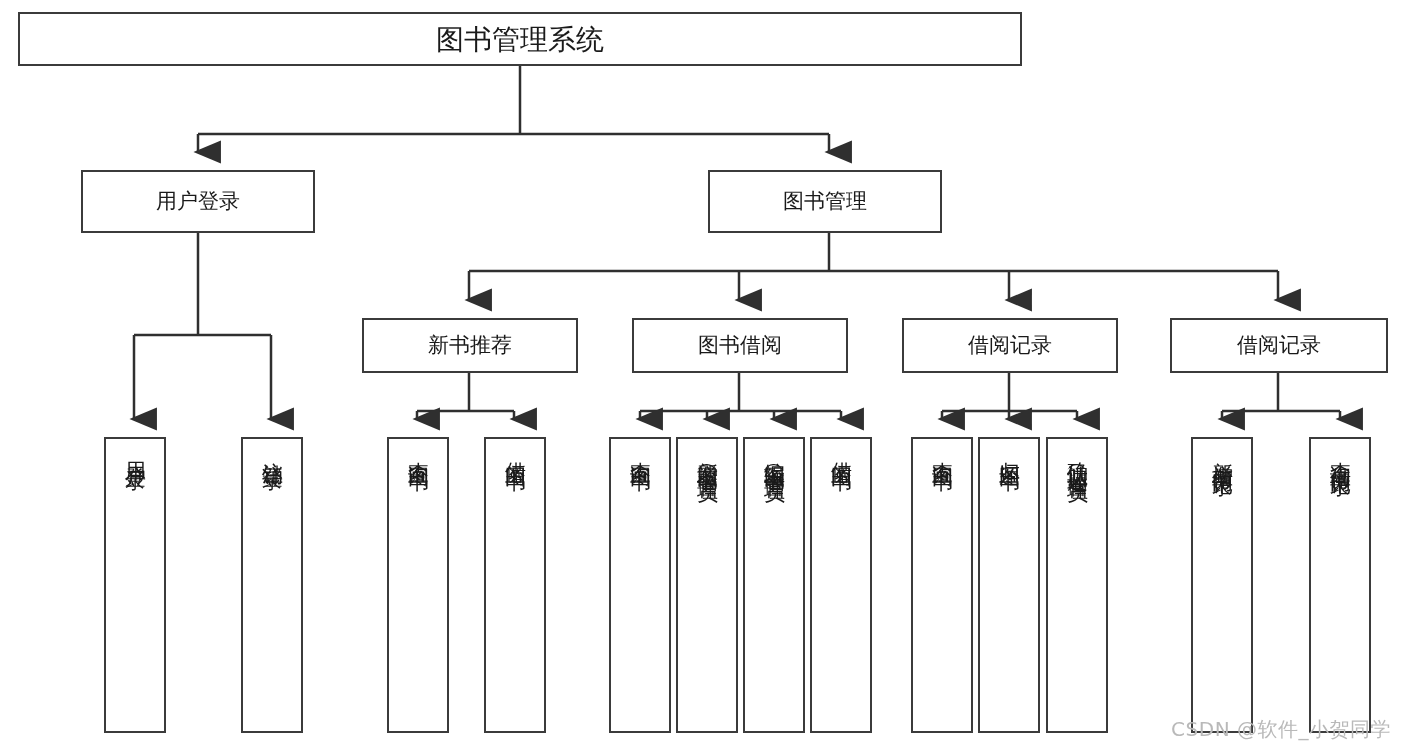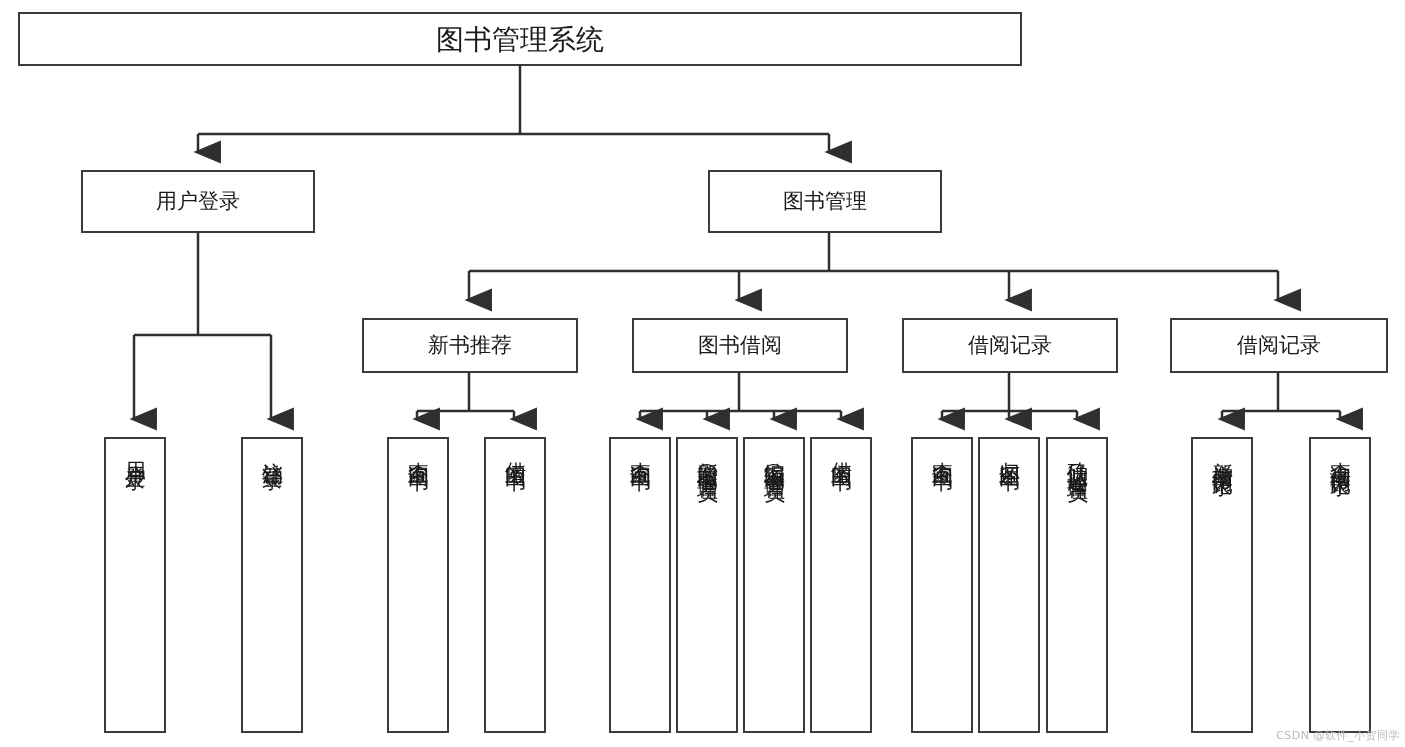--- a/index.html
+++ b/index.html
@@ -62,23 +62,23 @@
     writing-mode: vertical-rl;
     text-orientation: upright;
     font-size: 21px;
     letter-spacing: 3px;
     line-height: 1;
     white-space: nowrap;
   }
   
   #watermark {
     position: absolute;
-    right: 5px;
+    right: 14px;
     bottom: 4px;
-    font-size: 11px;
+    font-size: 20px;
     color: #b9b9b9;
     letter-spacing: 0.5px;
     user-select: none;
     white-space: nowrap;
   }
 </style>
 </head>
 <body>
 
 <div id="diagram-root">

